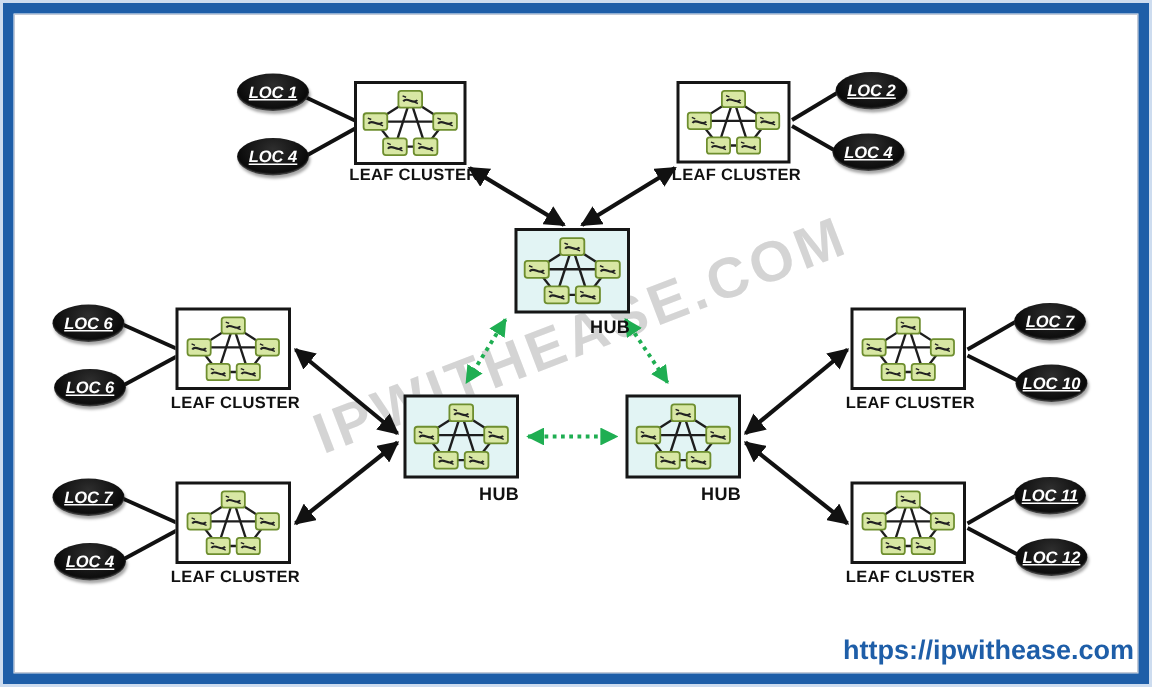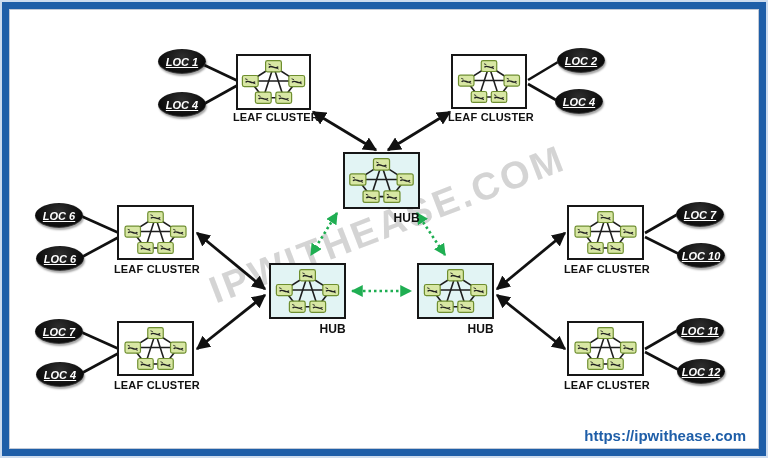--- a/index.html
+++ b/index.html
@@ -54,22 +54,22 @@
     position:absolute; width:48px; height:25px; border-radius:50%;
     background:radial-gradient(ellipse at 50% 30%, #2e2e2e 0%, #0a0a0a 70%);
     color:#fff; font-weight:bold; font-style:italic; font-size:11px;
     display:flex; align-items:center; justify-content:center;
     z-index:4; box-shadow:1px 2px 2px rgba(0,0,0,.35), inset 0 -1px 1px rgba(255,255,255,.25);
     white-space:nowrap;
     text-decoration:underline;
   }
   
   .site-link {
-    position:absolute; right:22px; bottom:14px; z-index:42;
-    color:var(--frame-blue,#1e5ea8); font-weight:bold; font-size:15px;
+    position:absolute; right:12px; bottom:14px; z-index:42;
+    color:var(--frame-blue,#1e5ea8); font-weight:bold; font-size:18px;
     text-decoration:none;
     margin-left:20px;
   }
 </style>
 </head>
 <body>
 
 <div class="stage">
 
   <div class="watermark">IPWITHEASE.COM</div>

